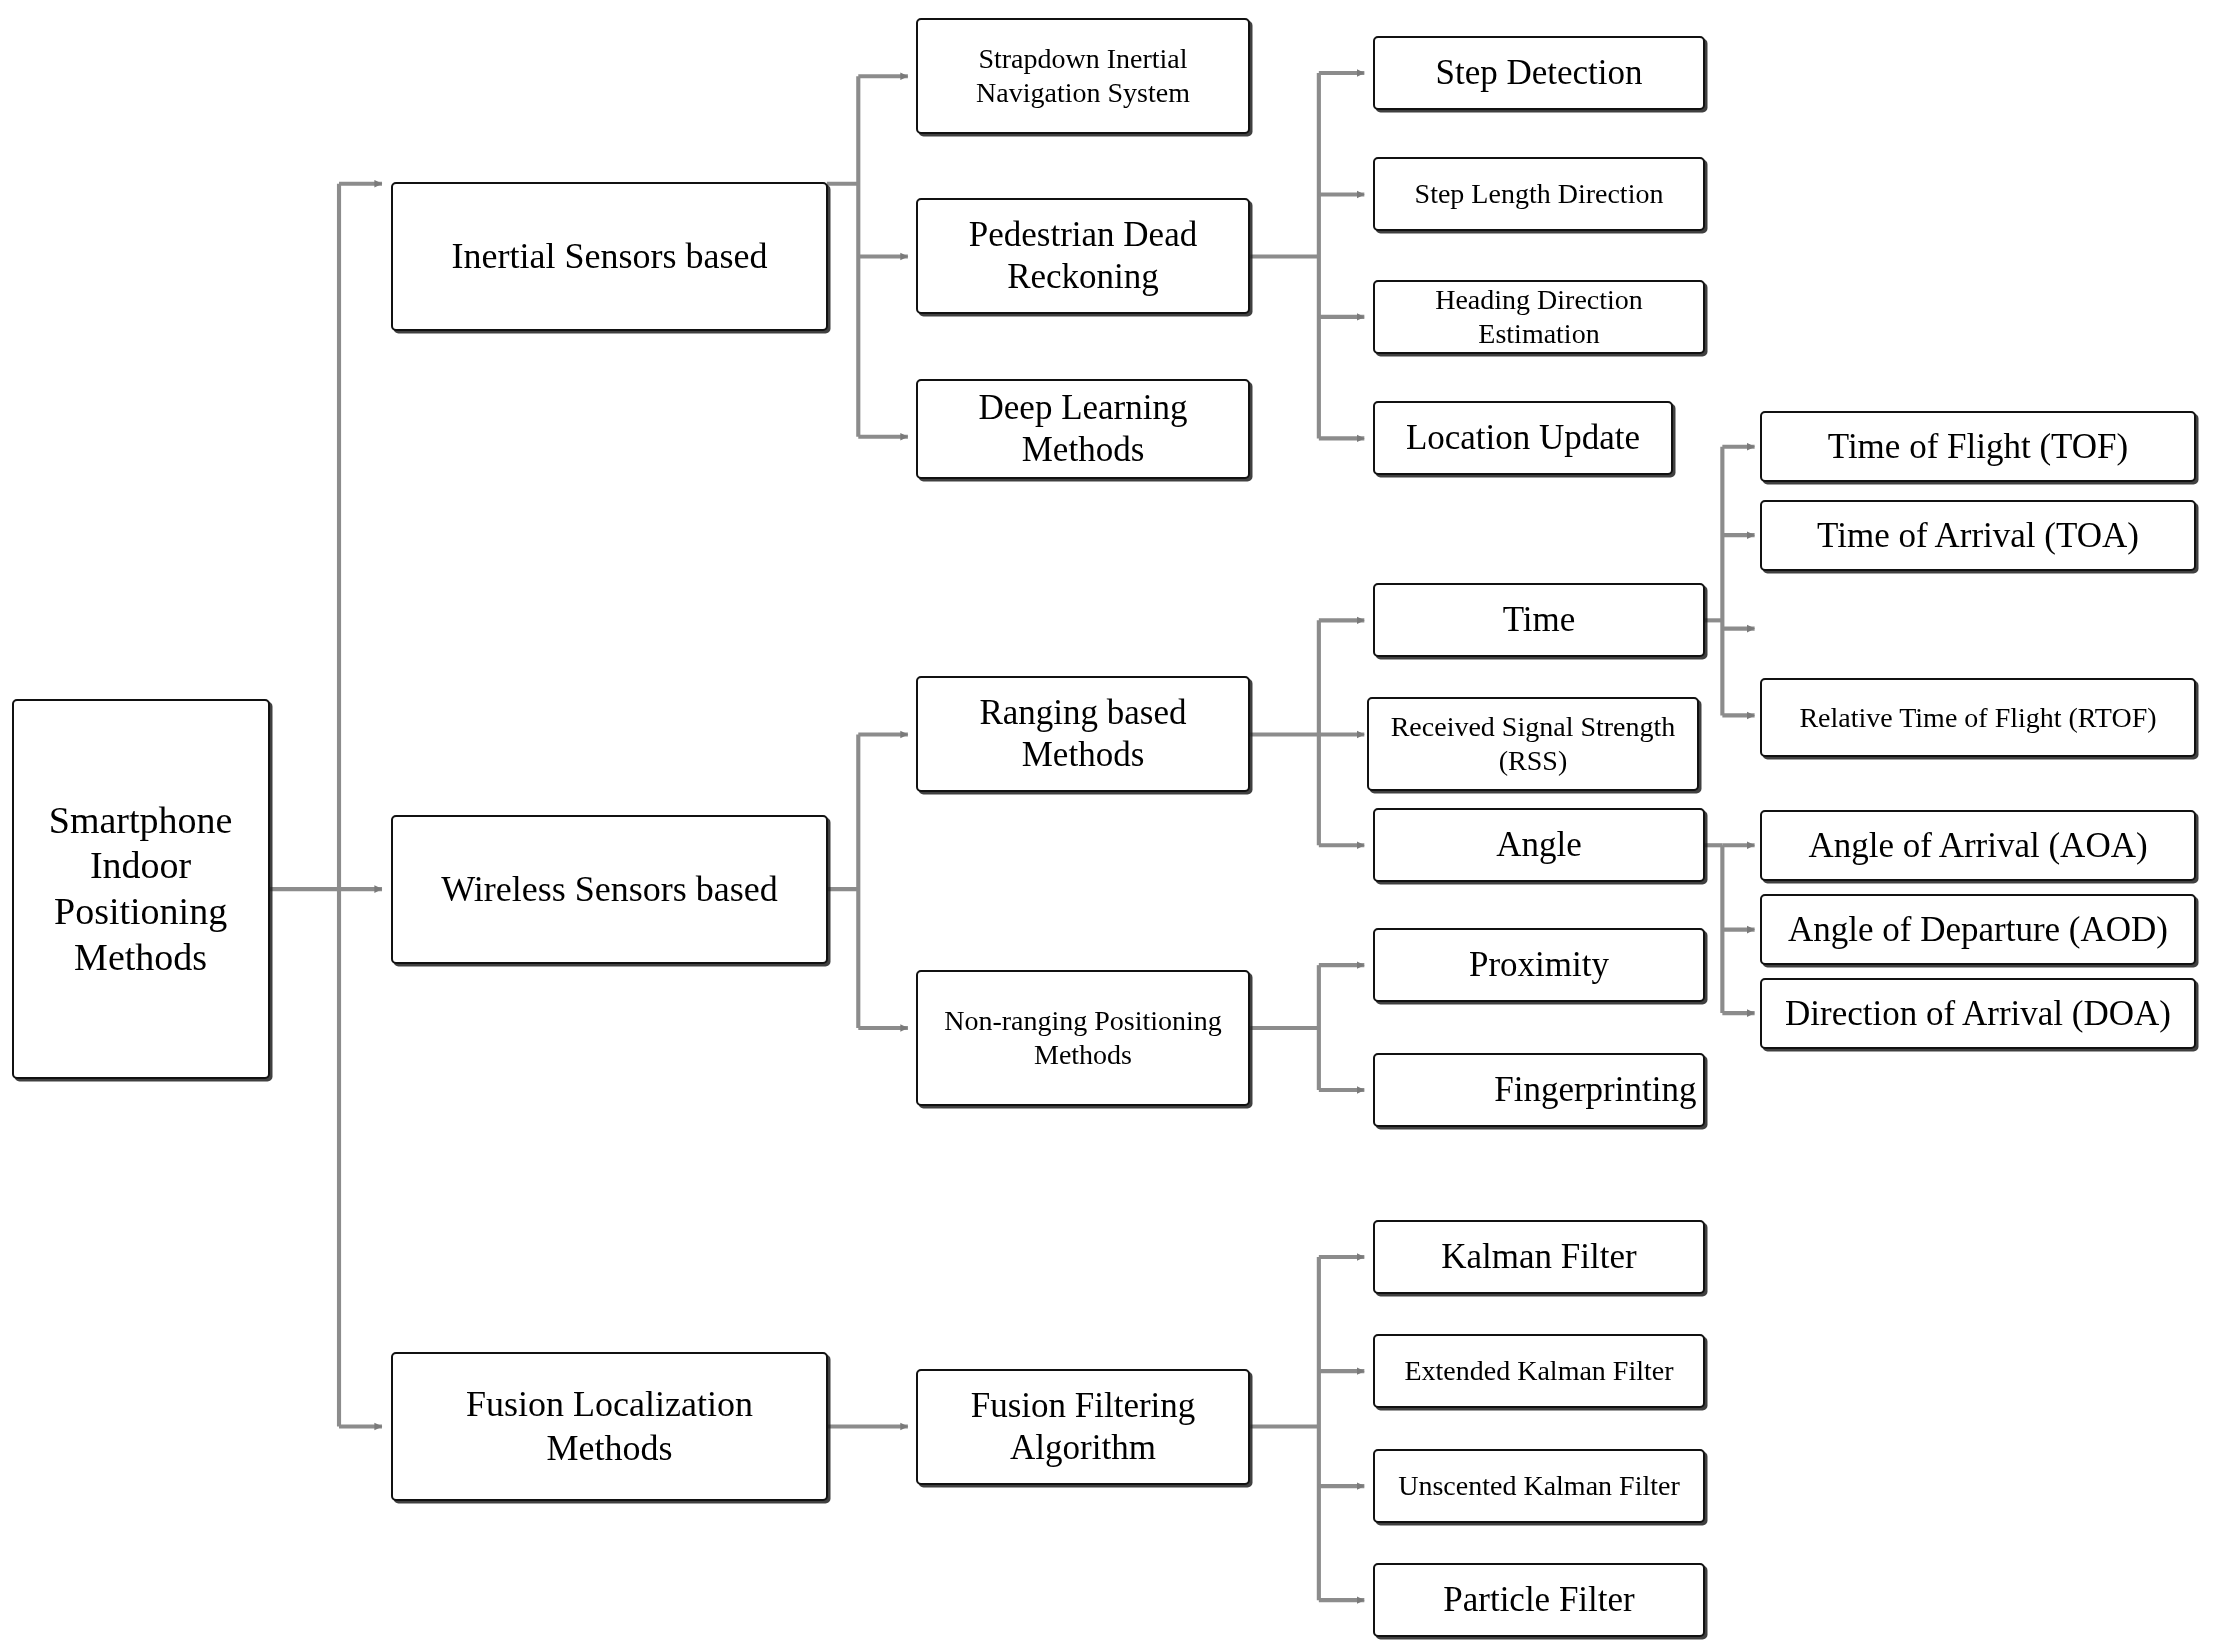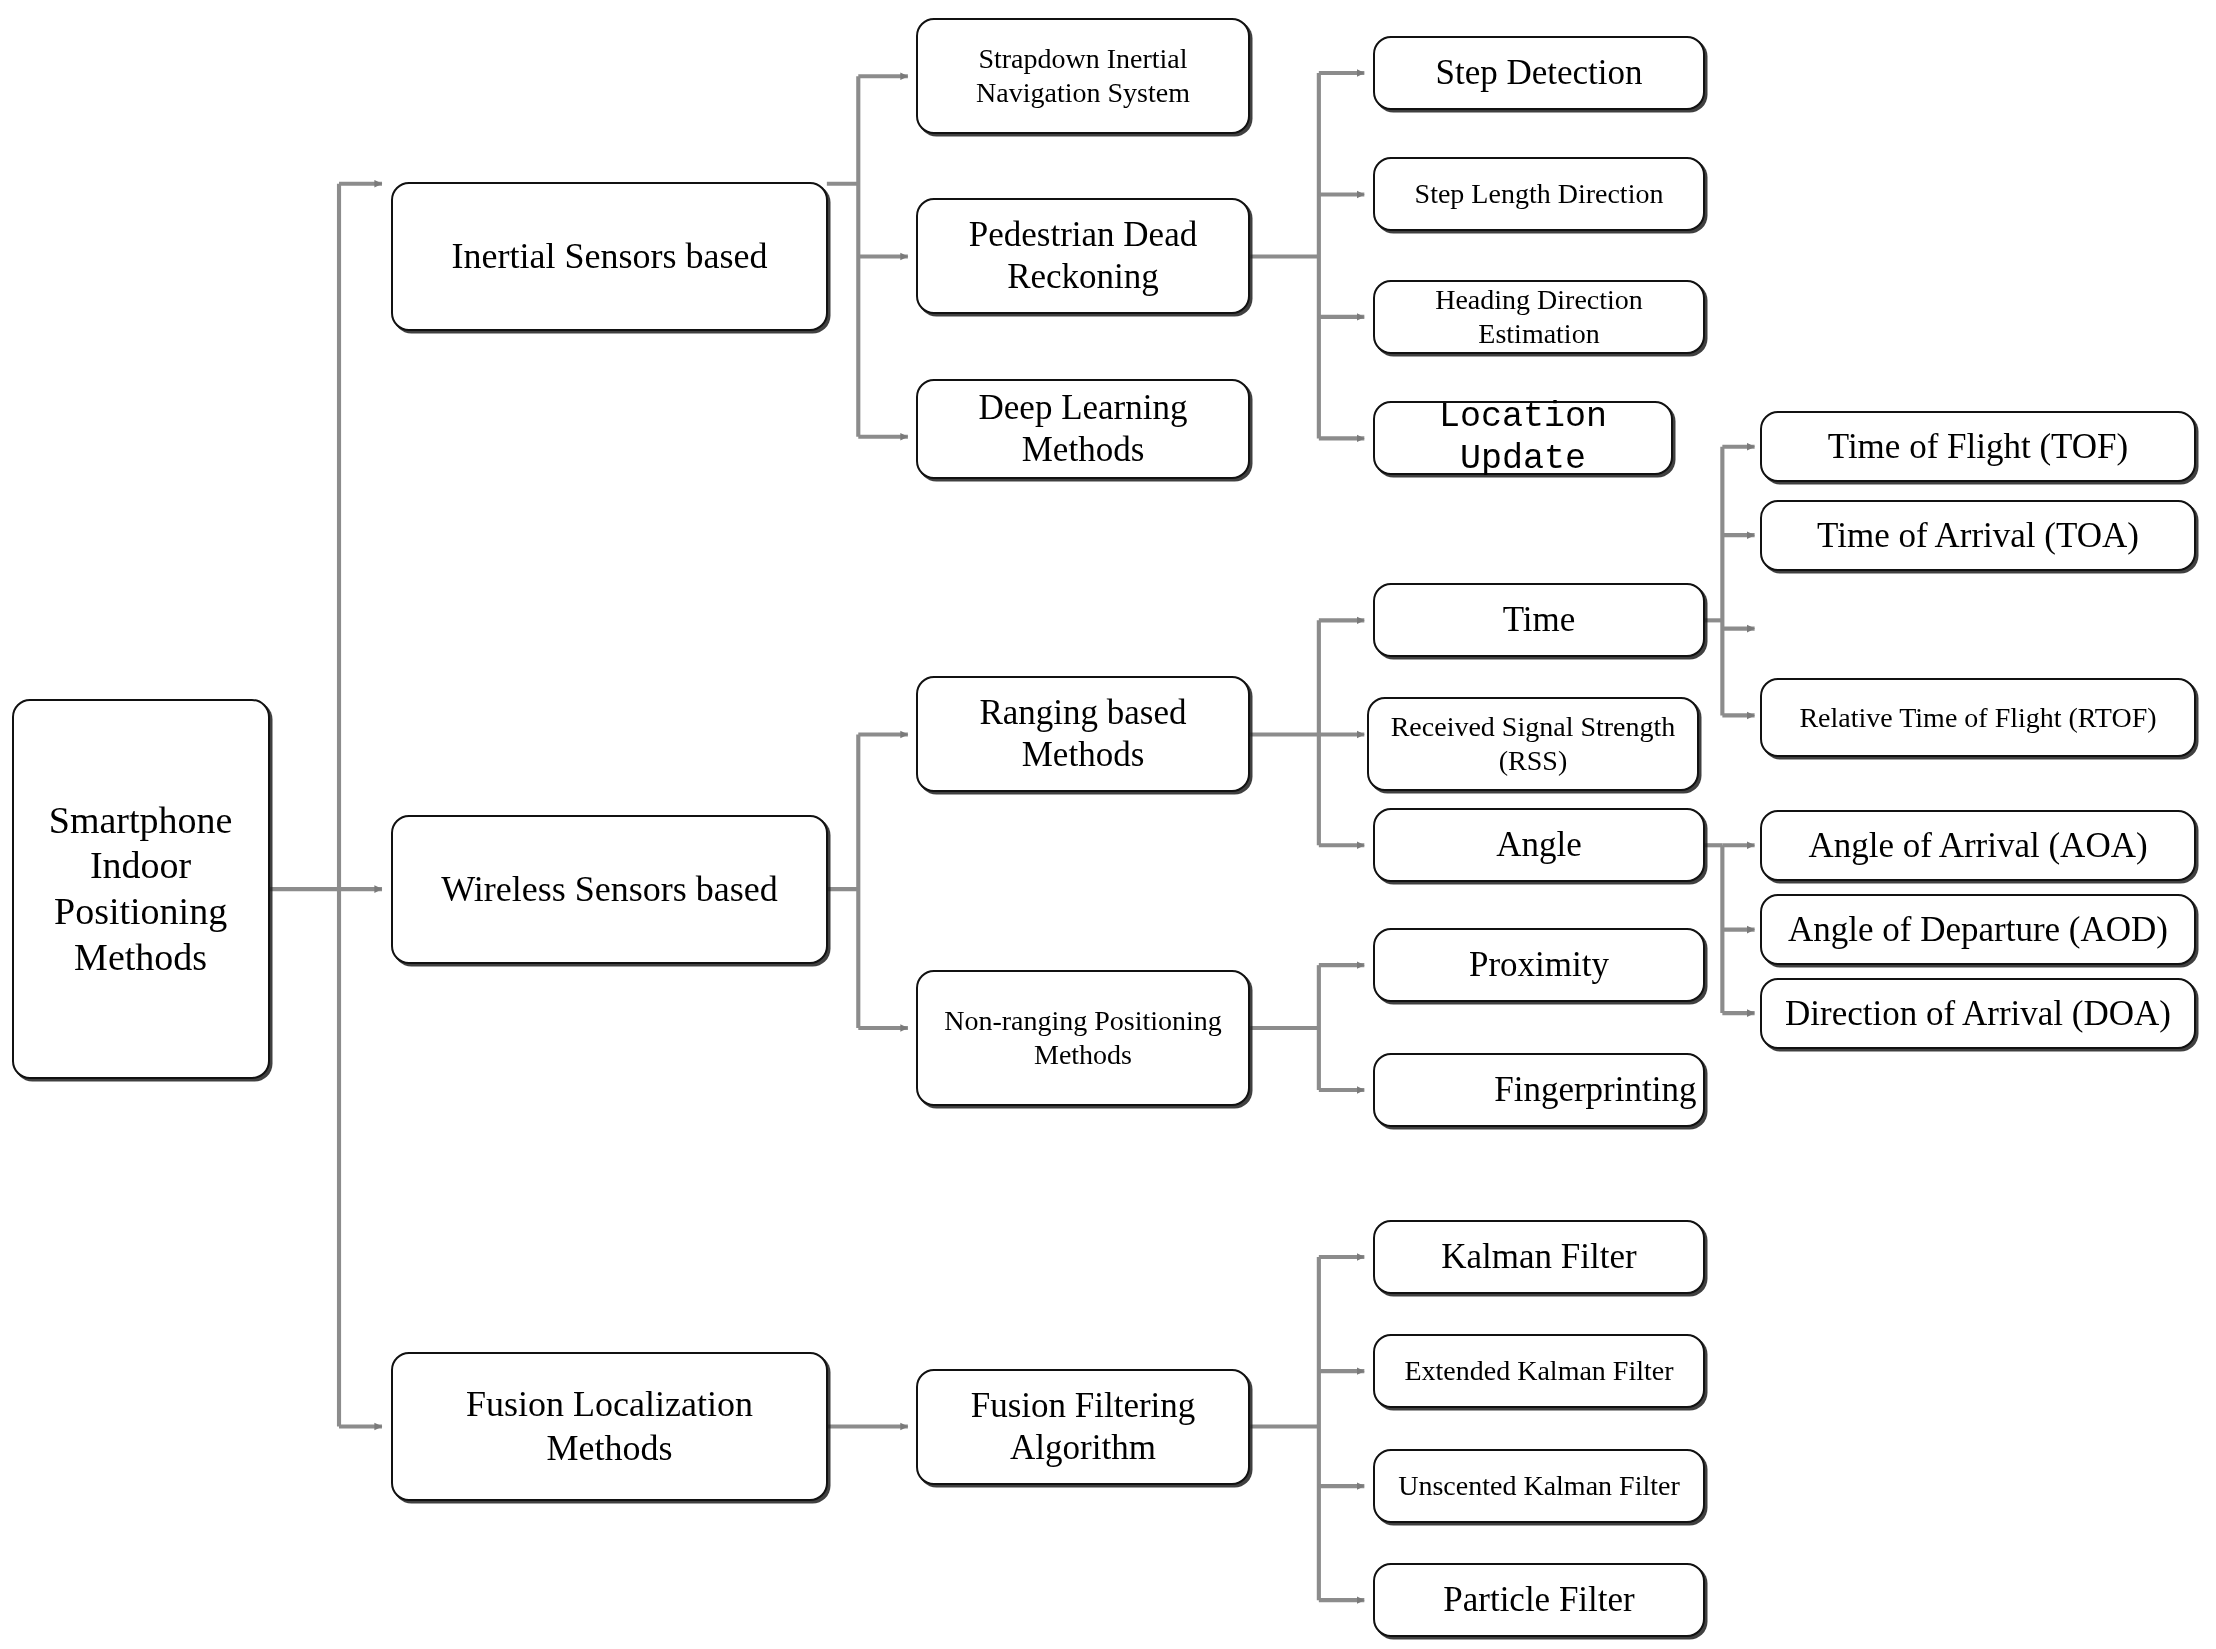--- a/index.html
+++ b/index.html
@@ -26,21 +26,21 @@
   }
   .node {
     position: absolute;
     box-sizing: border-box;
     display: flex;
     align-items: center;
     justify-content: center;
     text-align: center;
     background: #ffffff;
     border: 2.5px solid #111111;
-    border-radius: 18px;
+    border-radius: 5px;
     box-shadow: 2.5px 2.5px 0 0 rgba(30,30,30,0.85);
     color: #000000;
     line-height: 1.2;
     padding: 1.7px 6.6px;
     z-index: 5;
   }
   .node span {
     display: block;
     width: 100%;
   }
@@ -167,21 +167,21 @@
   </div>
 
   <div class="node t-sm" style="left:1373px; top:157px; width:332px; height:74px;">
     <span>Step Length Direction</span>
   </div>
 
   <div class="node t-sm" style="left:1373px; top:280px; width:332px; height:74px;">
     <span>Heading Direction Estimation</span>
   </div>
 
-  <div class="node t-md" style="left:1373px; top:401px; width:300px; height:74px;font-family:Liberation Mono, monospace;">
+  <div class="node t-md" style="left:1373px; top:401px; width:300px; height:74px;">
     <span>Location Update</span>
   </div>
 
   <div class="node t-md" style="left:1373px; top:583px; width:332px; height:74px;">
     <span>Time</span>
   </div>
 
   <div class="node t-sm" style="left:1367px; top:697px; width:332px; height:94px;">
     <span>Received Signal Strength (RSS)</span>
   </div>

